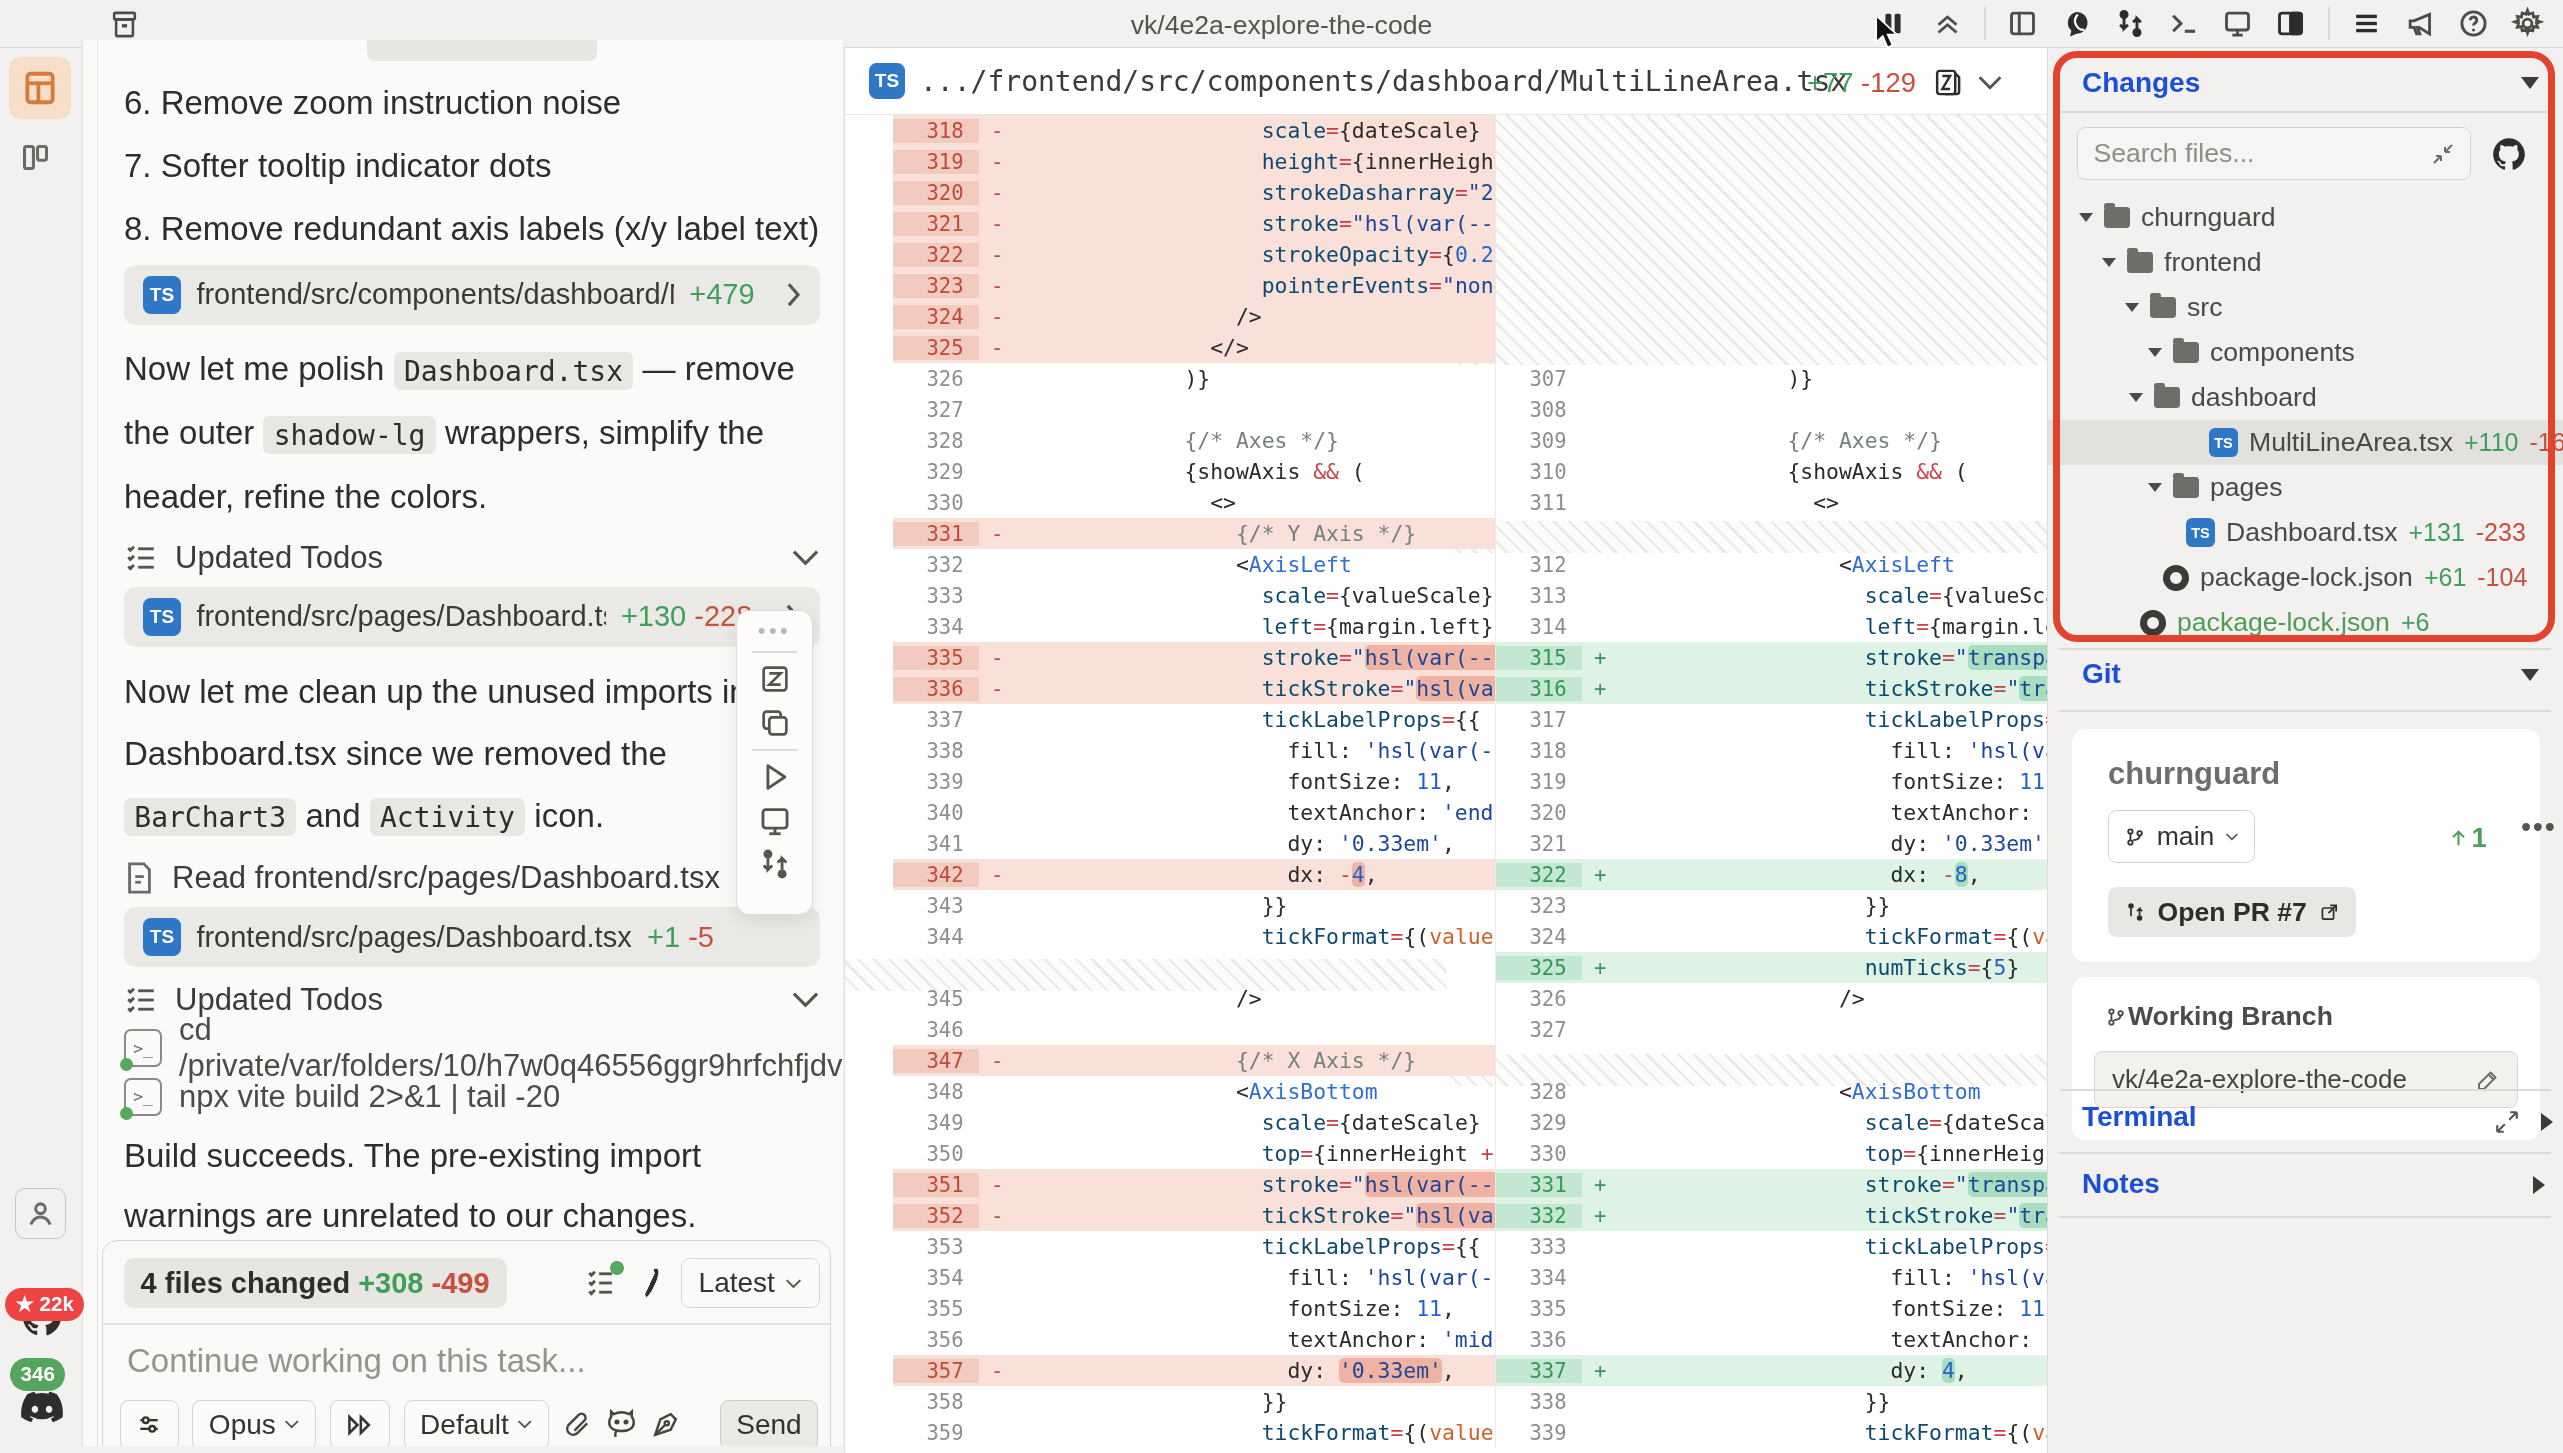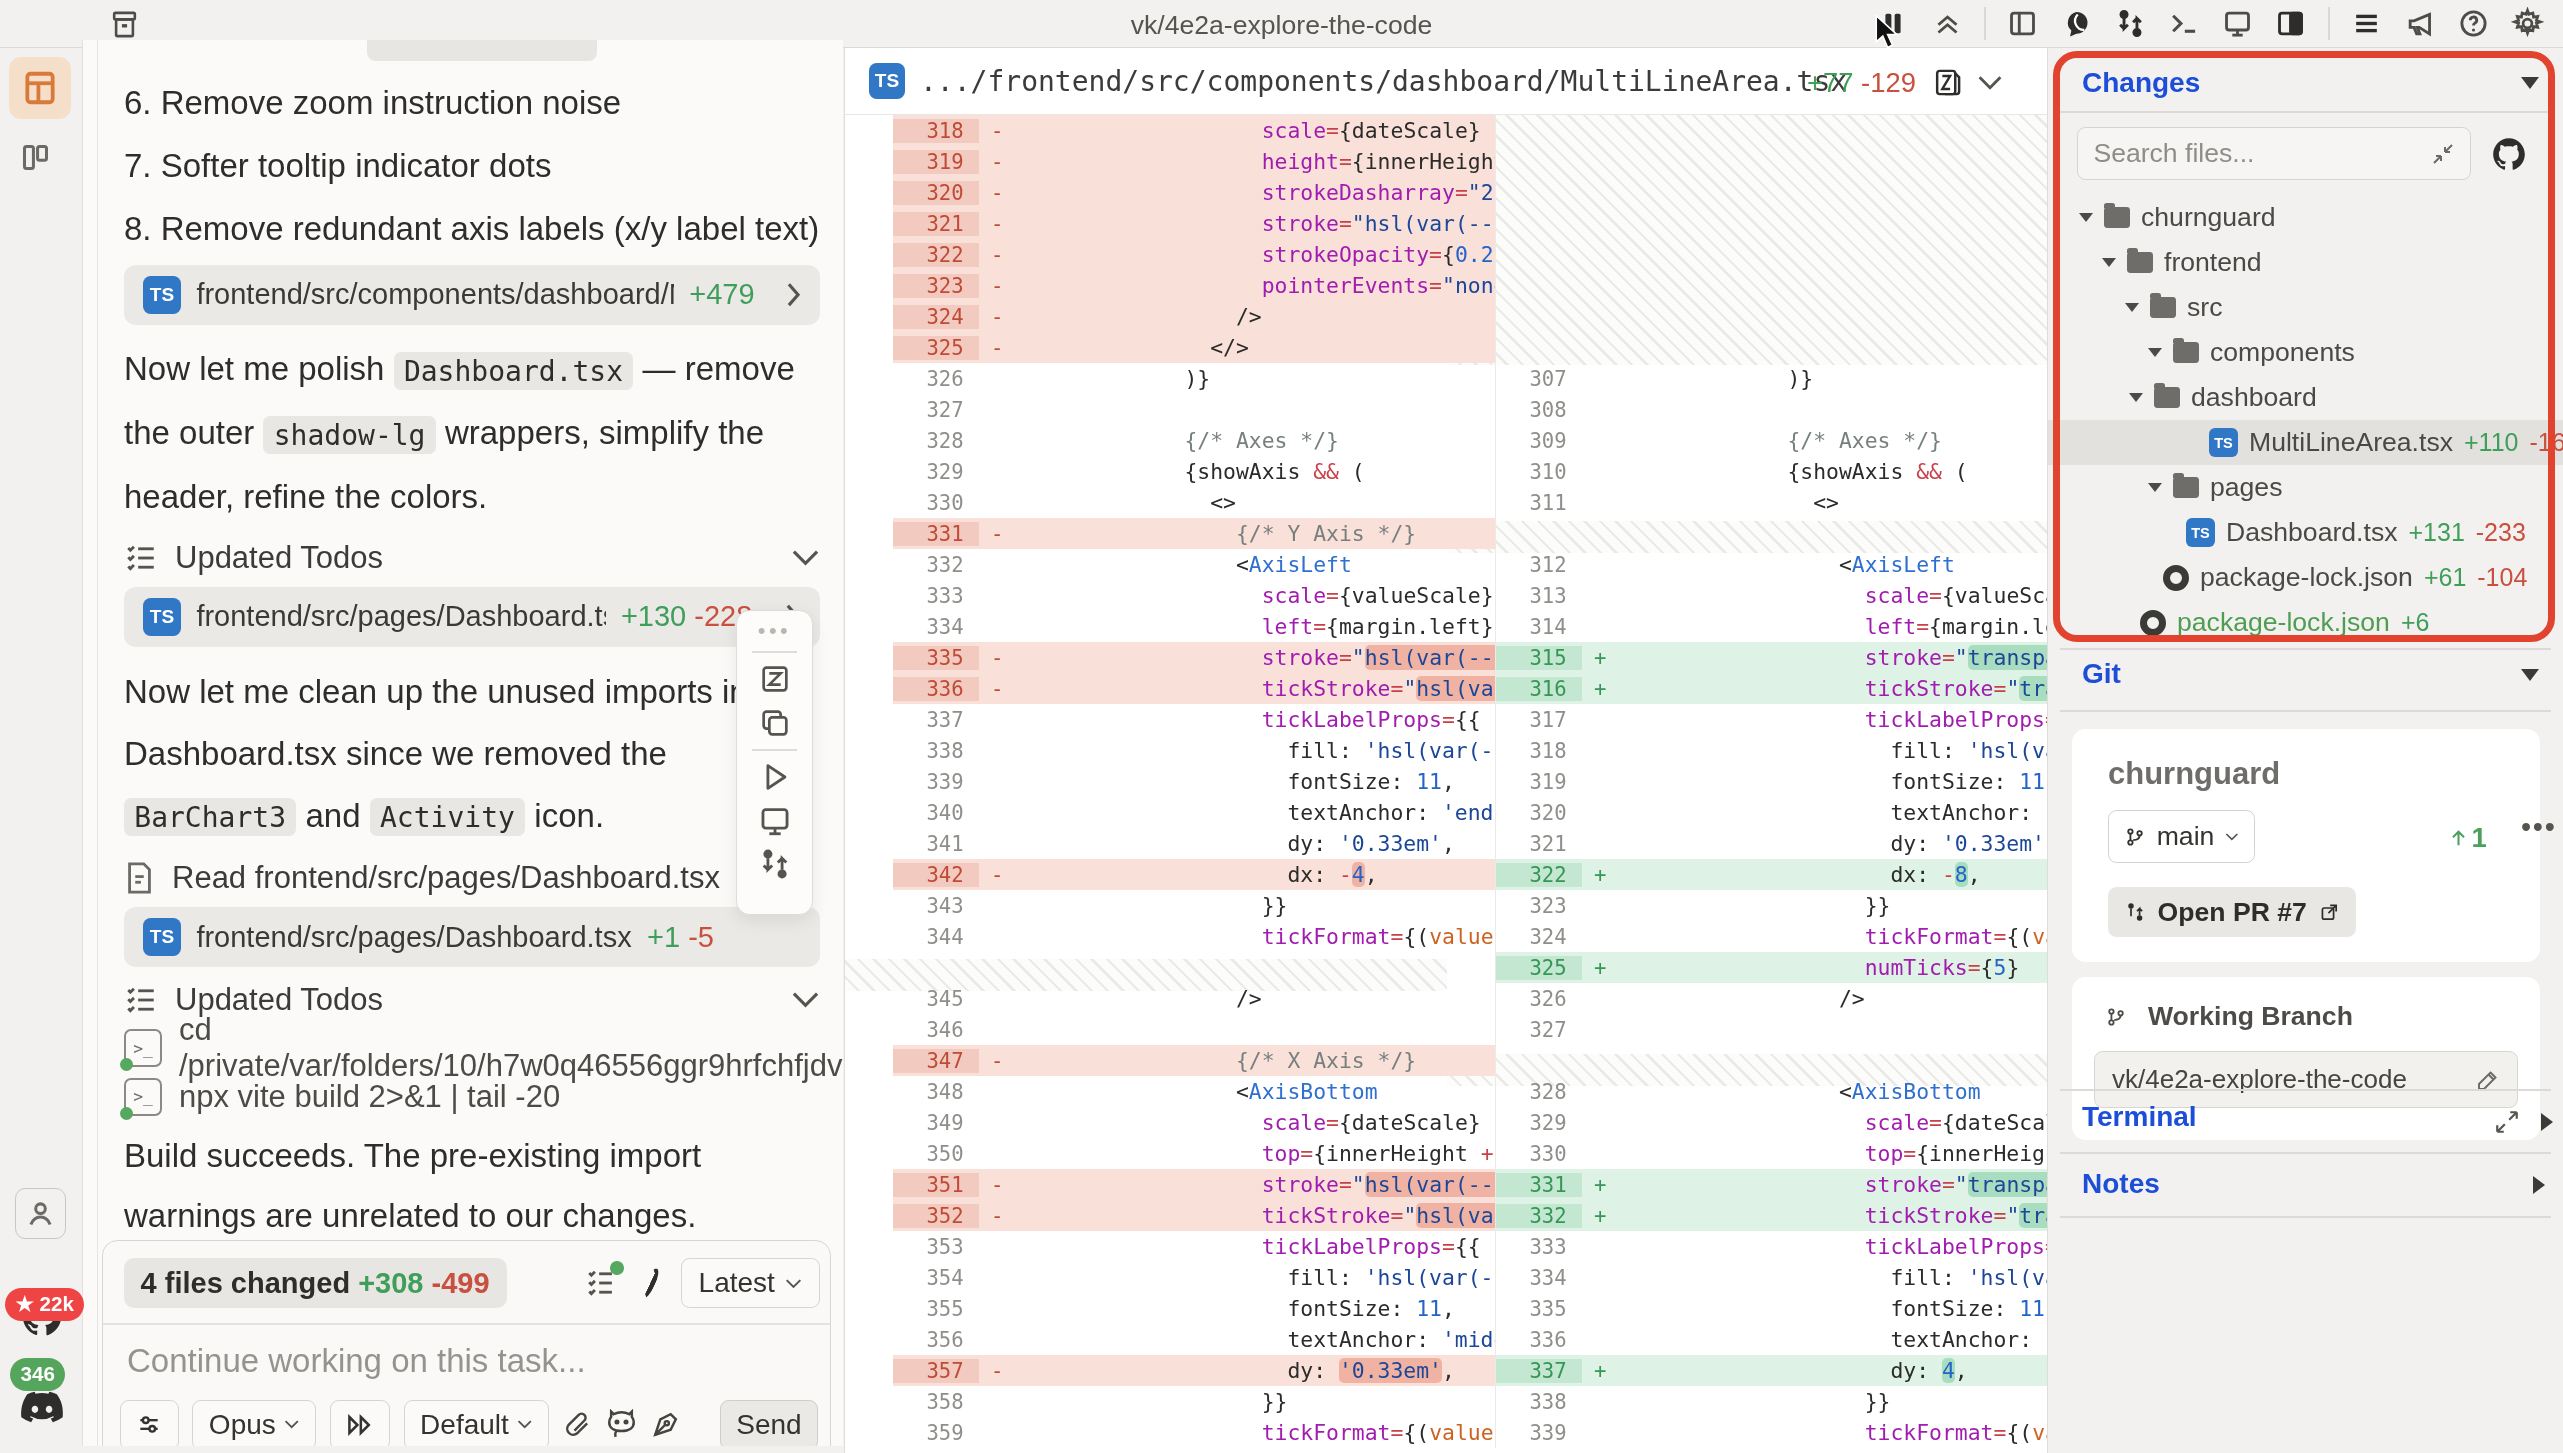--- a/index.html
+++ b/index.html
@@ -107,21 +107,21 @@
   .dcell.right { border-left:1.7px solid #eceae7; }
   .ln { width:86px; text-align:right; padding-right:15.4px; flex:none;
     font-family:"DejaVu Sans Mono",monospace; font-size:20.6px; color:#8f8e8a; }
   .mk { width:38px; padding-left:12px; flex:none; font-family:"DejaVu Sans Mono",monospace;
     font-size:20.6px; }
   .code { white-space:pre; overflow:hidden; flex:1; font-family:"DejaVu Sans Mono",monospace;
     font-size:21.4px; color:#2b2b29; }
   .t-d { background:#f9e0d9; } .t-d .ln { background:#f2cabf; color:#bf4a36; } .t-d .mk { color:#bf4a36; }
   .t-a { background:#def2e6; } .t-a .ln { background:#c3e7d1; color:#359655; } .t-a .mk { color:#359655; }
   .t-h { background:transparent; }
-  .tk-pl{color:#2b2b29}.tk-at{color:#a21caf}.tk-op{color:#c9404a}.tk-st{color:#1c4698}
+  .tk-pl{color:#2b2b29}.tk-at{color:#0c4a6e}.tk-op{color:#c9404a}.tk-st{color:#1c4698}
   .tk-nu{color:#2563c9}.tk-tg{color:#2f6fd0}.tk-cm{color:#77807f}.tk-vl{color:#cc6321}
   .hlr{background:#f0b3a3;border-radius:5.1px}.hlg{background:#a9ddc0;border-radius:5.1px}
 
   
   #right { position:absolute; left:2047px; top:48px; width:516px; height:1406px;
     background:#f2f1ef; border-left:1.7px solid #deddd9; }
   .sec-title { font-size:28px; font-weight:700; color:#1d4ed8; }
   #red-box { position:absolute; left:5.1px; top:3.4px; width:502px; height:591px;
     border:7.7px solid #e2432e; border-radius:24px; z-index:5; pointer-events:none; }
   #changes-title { position:absolute; left:34px; top:19px; }
@@ -158,21 +158,21 @@
   #gc-repo { position:absolute; left:36px; top:27.4px; font-size:31px; font-weight:600; color:#6e6d69; }
   #gc-branch { position:absolute; left:36px; top:81px; height:53px; border:1.7px solid #d4d2ce;
     border-radius:8.6px; background:#fff; display:flex; align-items:center; gap:10.3px; padding:0 15.4px;
     font-size:26.6px; color:#34332f; }
   #gc-ahead { position:absolute; left:377px; top:93px; font-size:27.4px; color:#4ba05e; font-weight:600;
     display:flex; align-items:center; gap:3.4px; }
   #gc-more { position:absolute; left:449px; top:82px; font-size:29px; color:#55544f; letter-spacing:1.7px; }
   #gc-pr { position:absolute; left:36px; top:158px; height:50px; background:#e9e7e3; border-radius:8.6px;
     display:flex; align-items:center; gap:12px; padding:0 17px; font-size:26.6px; font-weight:600; color:#2e2d2b; }
   #gcard2 { top:929px; height:163px; }
-  #wb-head { position:absolute; left:33px; top:24px; display:flex; gap:21px; align-items:center;
+  #wb-head { position:absolute; left:33px; top:24px; display:flex; gap:1px; align-items:center;
     font-size:26.6px; font-weight:700; color:#4c4b47; }
   #wb-input { position:absolute; left:22px; right:22px; top:74px; height:57px; background:#f3f1ee;
     border:1.7px solid #d8d6d2; border-radius:8.6px; display:flex; align-items:center; padding:0 17px;
     font-size:26px; color:#454440; }
   #term-title { position:absolute; left:34px; top:1053px; }
   #term-icons { position:absolute; left:446px; top:1061px; display:flex; gap:20.6px; align-items:center; }
   #notes-title { position:absolute; left:34px; top:1120px; }
   #notes-caret { position:absolute; left:485px; top:1128px; }
 
   #cursor { position:absolute; left:1874px; top:13.7px; z-index:20; }

